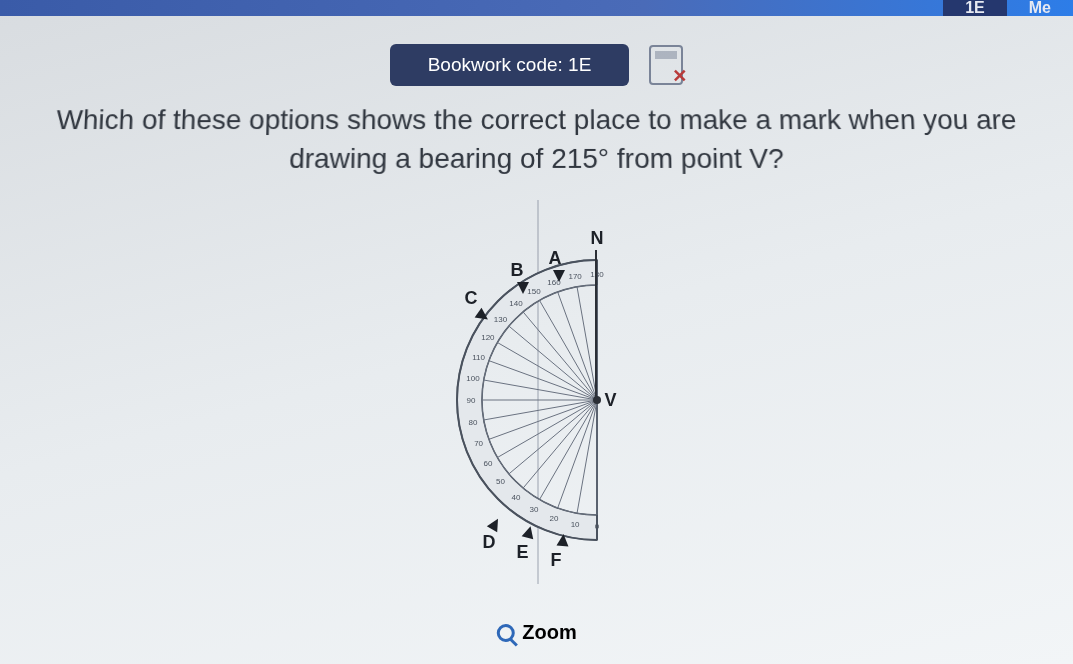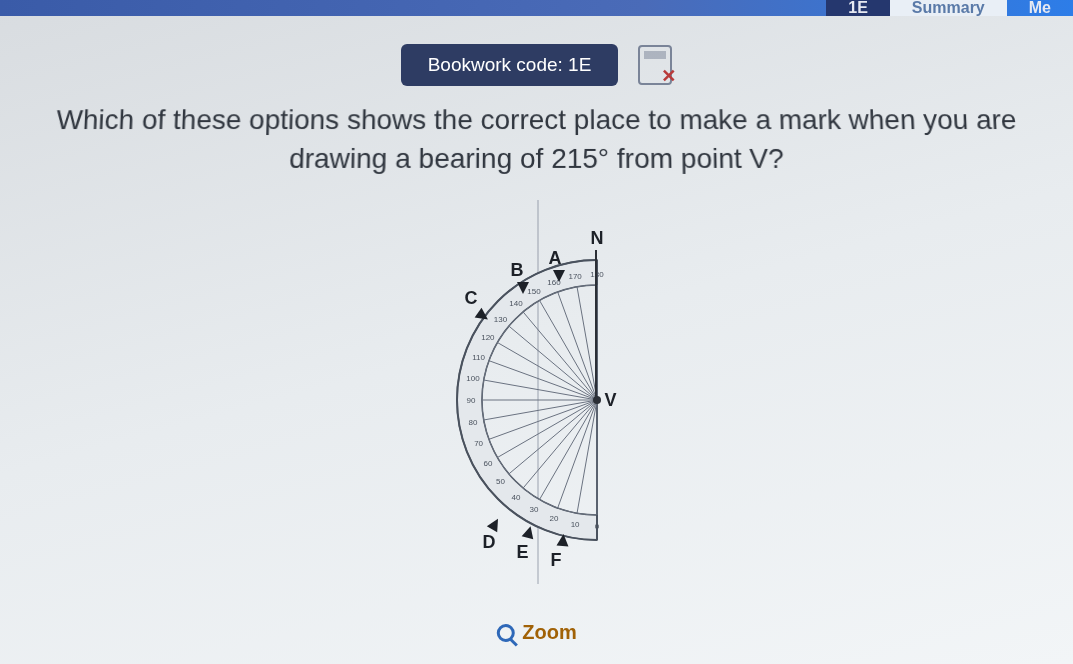--- a/index.html
+++ b/index.html
@@ -35,21 +35,21 @@
   position: absolute;
   top: 44px; left: 0; right: 0;
   display: flex;
   justify-content: center;
   align-items: center;
   gap: 20px;
 }
 .code-badge {
   background: #2e3c63;
   color: #fff;
-  padding: 10px 27px;
+  padding: 10px 38px;
   border-radius: 6px;
   font-size: 19px;
   font-weight: 500;
 }
 .calc {
   display: flex;
   align-items: center;
   gap: 8px;
   color: #6b7688;
   font-size: 16px;
@@ -117,42 +117,41 @@
 .aB { left:150px; top:52px; }
 .aC { left:110px; top:80px; transform:rotate(-55deg);}
 .aD { left:122px; top:288px; transform:rotate(210deg);}
 .aE { left:156px; top:296px; transform:rotate(195deg);}
 .aF { left:190px; top:304px; transform:rotate(185deg);}
 .zoom {
   position:absolute;
   left:50%; bottom:20px;
   transform:translateX(-50%);
   display:flex; align-items:center; gap:8px;
-  color:#a16207; font-weight:600; font-size:20px;
+  color:#000000; font-weight:600; font-size:20px;
 }
 .mag {
   width:18px;height:18px;border:3px solid #2e68b8;border-radius:50%;
   position:relative;
 }
 .mag::after{
   content:"";position:absolute;width:3px;height:10px;background:#2e68b8;
   bottom:-8px;right:-3px;transform:rotate(-45deg);
 }
 .divider {
   position:absolute;
   left:50%; top:200px; bottom:80px;
   width:2px; background:rgba(120,130,145,0.35);
 }
 </style>
 </head>
 <body>
 
 <div class="topbar">
   <div class="pill pill-1e">1E</div>
-  <div class="pill pill-summary">Summary</div>
   <div class="pill pill-menu">Me</div>
 </div>
 
 <div class="badge-area">
   <div class="code-badge">Bookwork code: 1E</div>
   <div class="calc">
     <div class="calc-icon">
       <span class="calc-x">✕</span>
     </div>
   </div>

